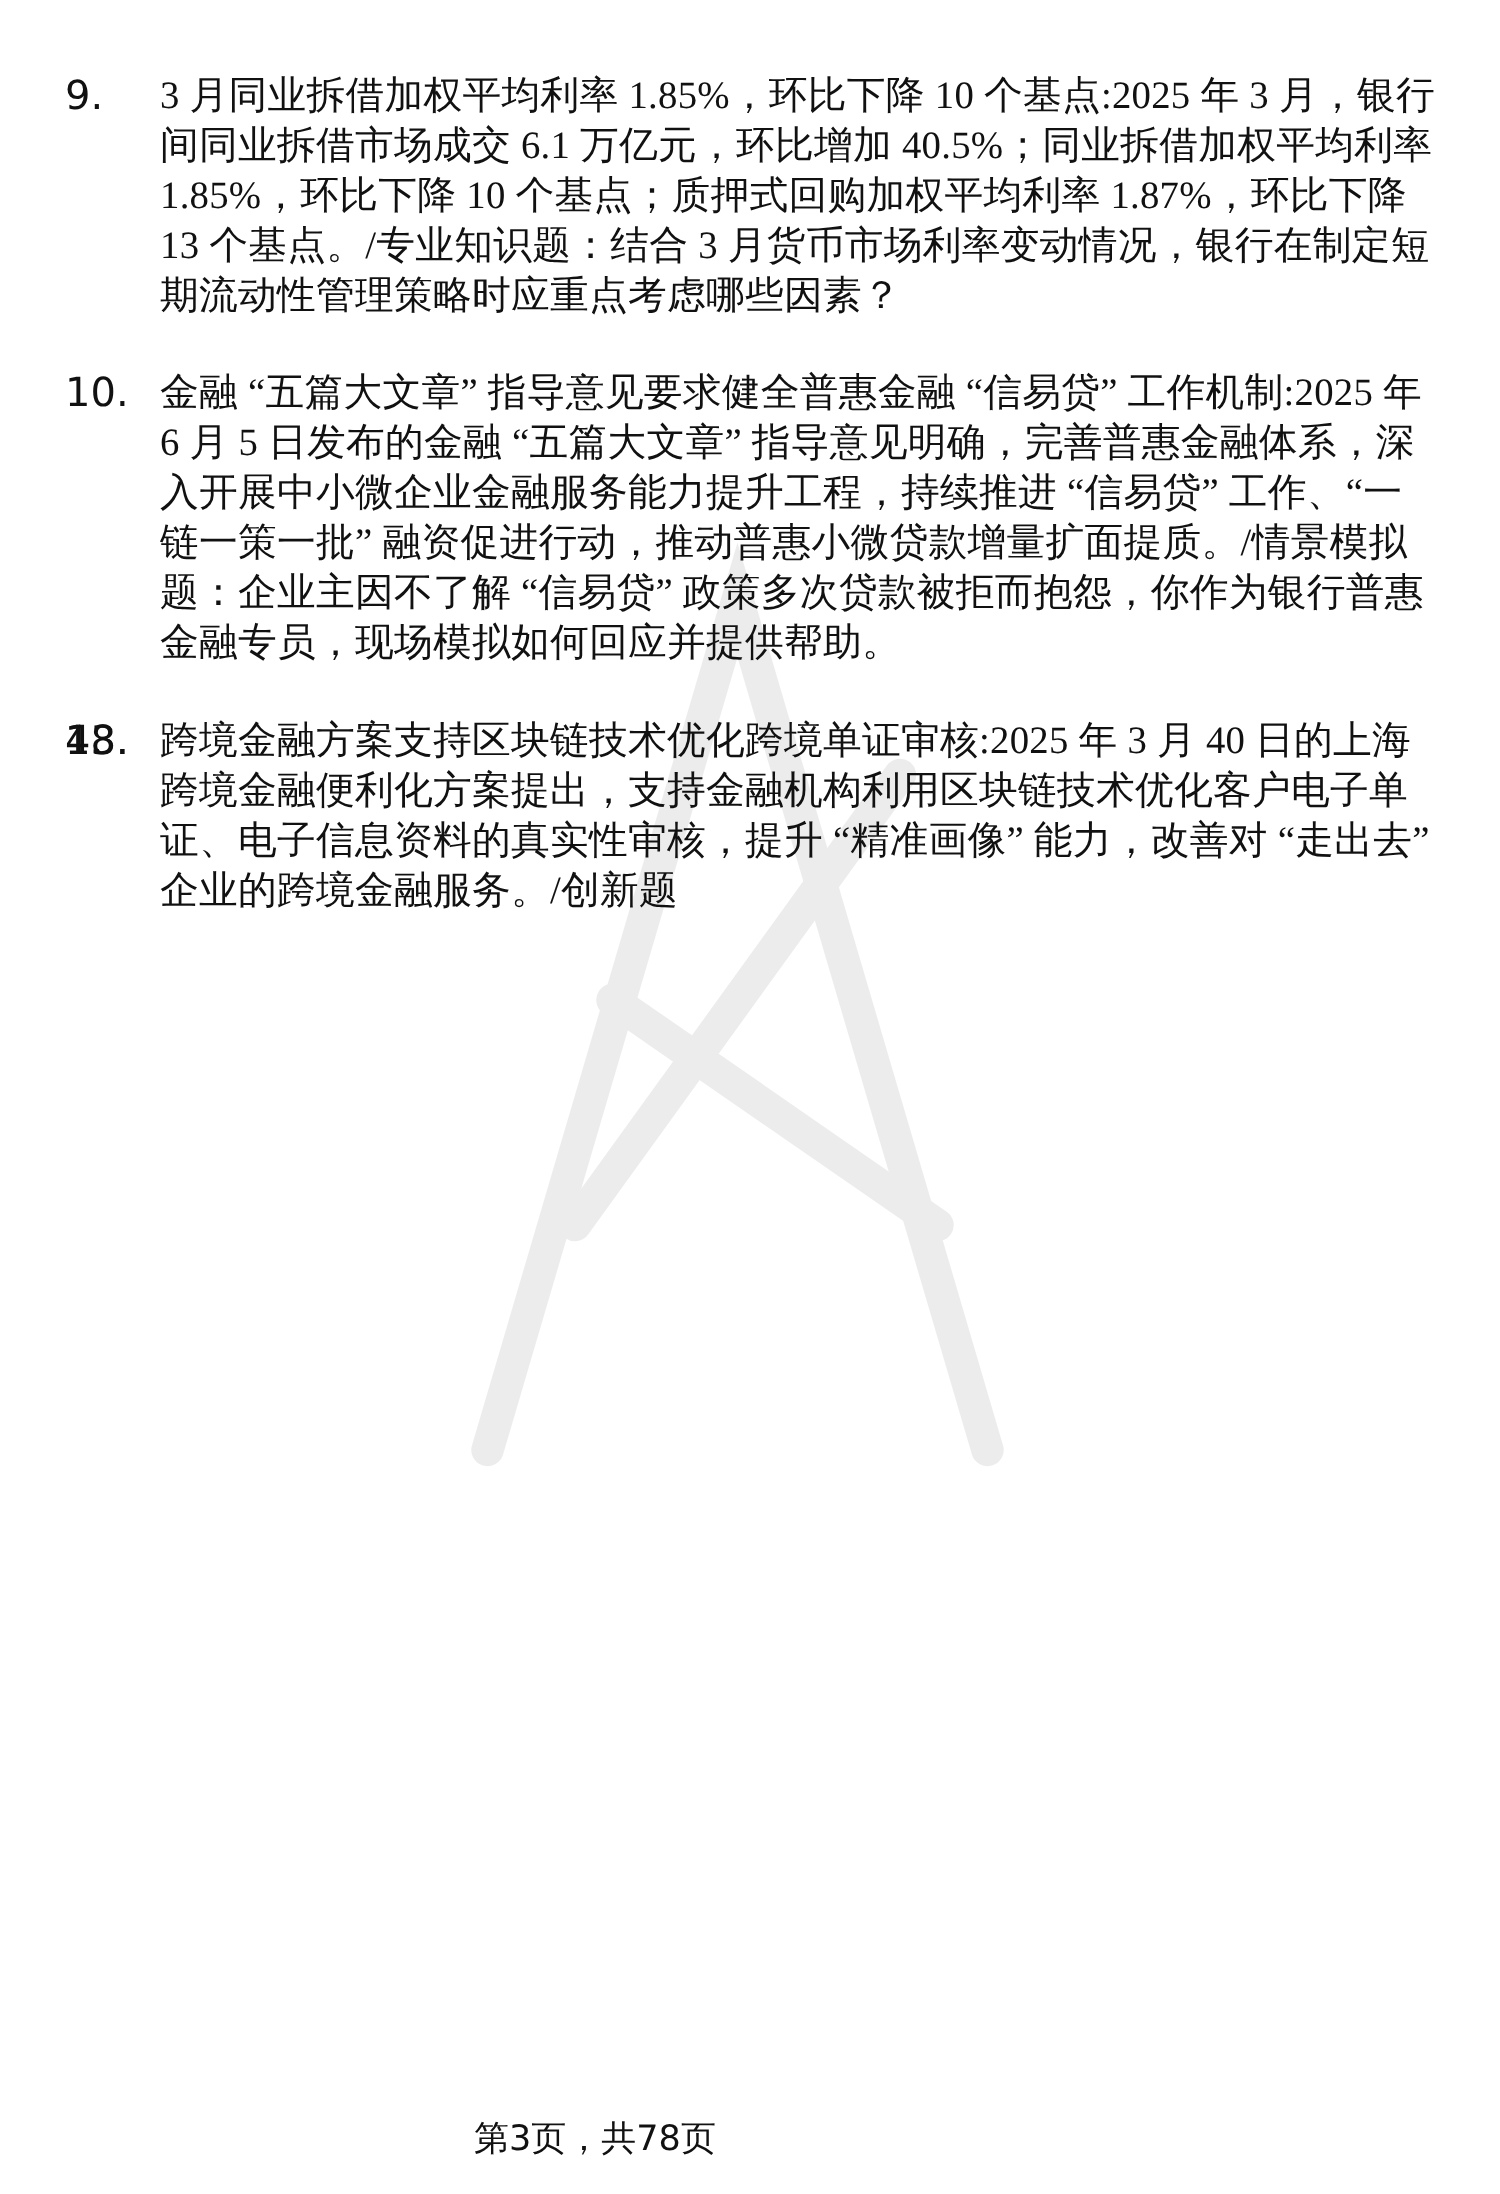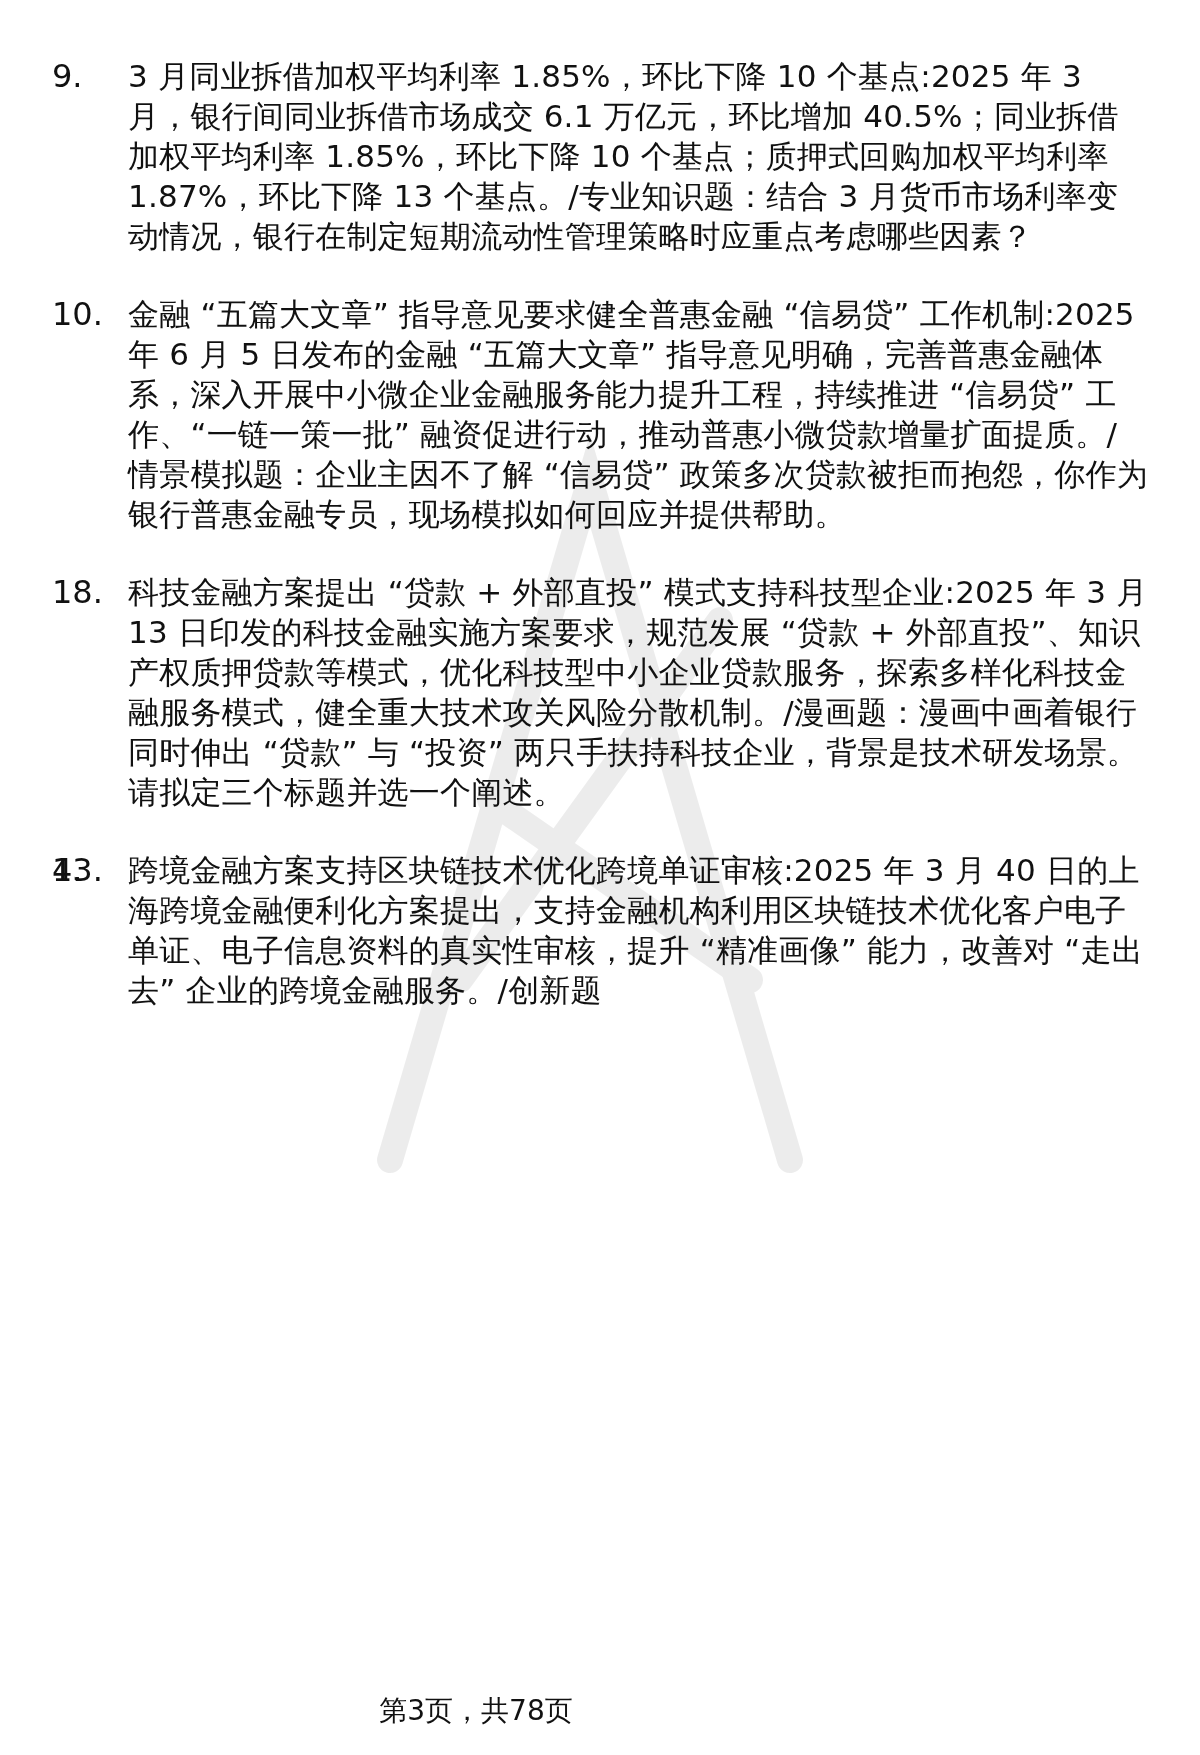--- a/index.html
+++ b/index.html
@@ -14,21 +14,21 @@
     pointer-events: none; opacity: 0.07;
   }
   .q-list { position: absolute; left: 0; top: 56px; width: 1200px; }
   .q-item { position: relative; padding-left: 128px; padding-right: 40px; margin-bottom: 38px; }
   .q-num {
     position: absolute; left: 52px; top: 0; width: 76px;
     font-size: 32px; line-height: 40px; text-align: left;
   }
   .q-text {
     font-size: 31px; line-height: 40px; text-align: left;
-    width: 1020px; word-break: break-all; letter-spacing: 0.2px;
+    width: 1020px; word-break: break-all; letter-spacing: 0.2px; font-family: Liberation Serif, serif;
   }
   .footer {
     position: absolute; left: 0; top: 1693px; width: 952px; text-align: center;
     font-size: 28px; line-height: 36px; color: #111;
   }
 </style>
 </head>
 <body>
 
 <div class="page">
@@ -45,21 +45,20 @@
     <div class="q-item">
       <div class="q-num">9.</div>
       <div class="q-text">3 月同业拆借加权平均利率 1.85%，环比下降 10 个基点:2025 年 3 月，银行间同业拆借市场成交 6.1 万亿元，环比增加 40.5%；同业拆借加权平均利率 1.85%，环比下降 10 个基点；质押式回购加权平均利率 1.87%，环比下降 13 个基点。/专业知识题：结合 3 月货币市场利率变动情况，银行在制定短期流动性管理策略时应重点考虑哪些因素？</div>
     </div>
     <div class="q-item">
       <div class="q-num">10.</div>
       <div class="q-text">金融 “五篇大文章” 指导意见要求健全普惠金融 “信易贷” 工作机制:2025 年 6 月 5 日发布的金融 “五篇大文章” 指导意见明确，完善普惠金融体系，深入开展中小微企业金融服务能力提升工程，持续推进 “信易贷” 工作、“一链一策一批” 融资促进行动，推动普惠小微贷款增量扩面提质。/情景模拟题：企业主因不了解 “信易贷” 政策多次贷款被拒而抱怨，你作为银行普惠金融专员，现场模拟如何回应并提供帮助。</div>
     </div>
     <div class="q-item">
       <div class="q-num">18.</div>
-      <div class="q-text">科技金融方案提出 “贷款 + 外部直投” 模式支持科技型企业:2025 年 3 月 13 日印发的科技金融实施方案要求，规范发展 “贷款 + 外部直投”、知识产权质押贷款等模式，优化科技型中小企业贷款服务，探索多样化科技金融服务模式，健全重大技术攻关风险分散机制。/漫画题：漫画中画着银行同时伸出 “贷款” 与 “投资” 两只手扶持科技企业，背景是技术研发场景。请拟定三个标题并选一个阐述。</div>
     </div>
     <div class="q-item">
       <div class="q-num">4.</div>
     </div>
     <div class="q-item">
       <div class="q-num">13.</div>
       <div class="q-text">跨境金融方案支持区块链技术优化跨境单证审核:2025 年 3 月 40 日的上海跨境金融便利化方案提出，支持金融机构利用区块链技术优化客户电子单证、电子信息资料的真实性审核，提升 “精准画像” 能力，改善对 “走出去” 企业的跨境金融服务。/创新题</div>
     </div>
   </div>
 

